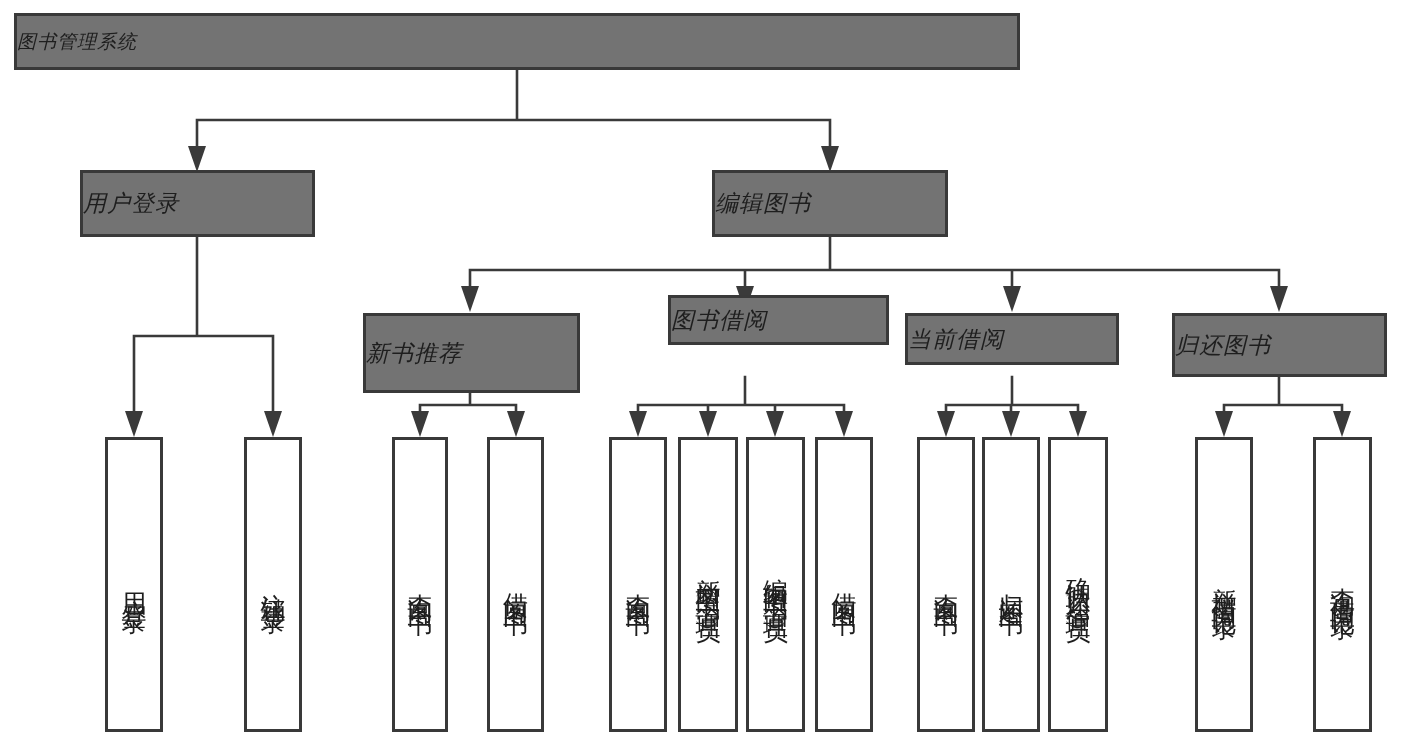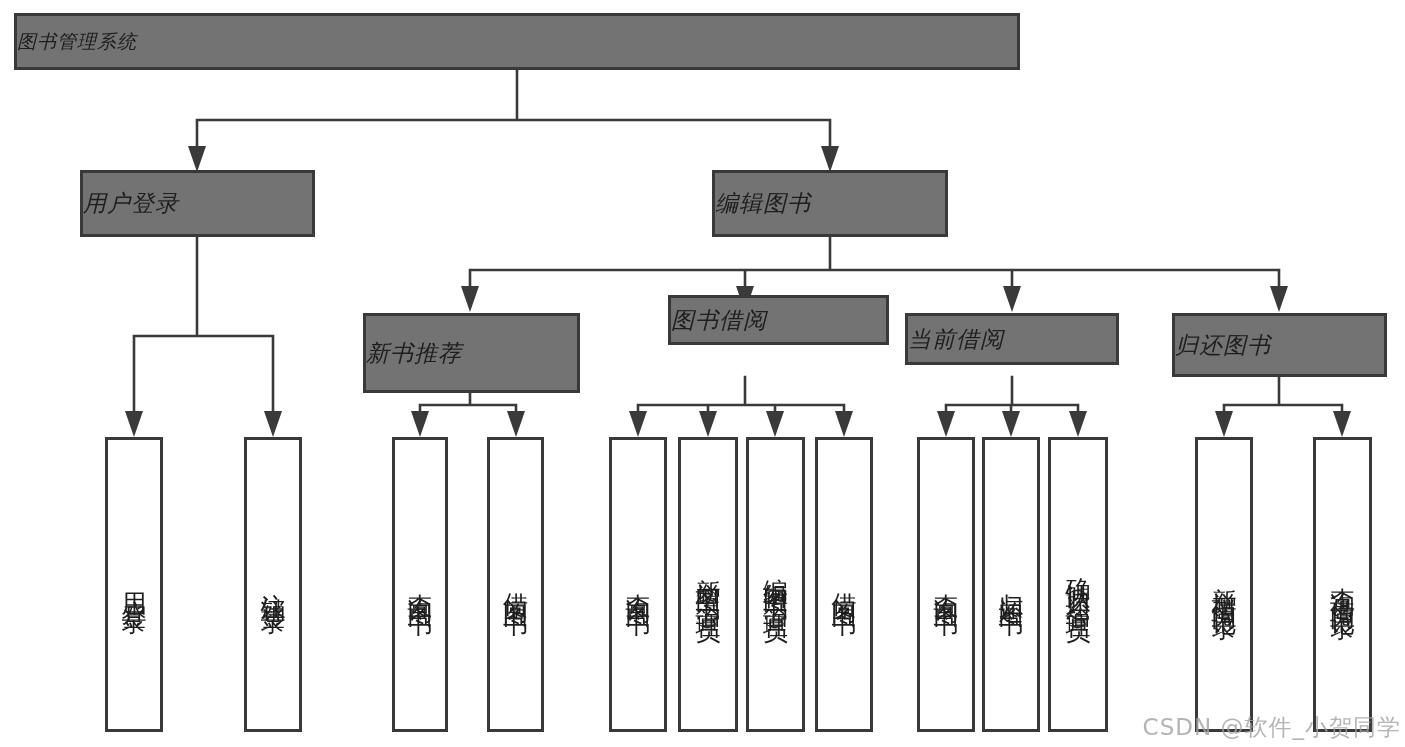--- a/index.html
+++ b/index.html
@@ -170,15 +170,14 @@
     <span class="node-label-v">确认归还（管理员）</span>
   </div>
 
   <div class="leaf" style="left:1195px; width:58px;">
     <span class="node-label-v">新增借阅记录</span>
   </div>
   <div class="leaf" style="left:1313px; width:59px;">
     <span class="node-label-v">查询借阅记录</span>
   </div>
 
-  <div id="watermark">CSDN @软件_小贺同学</div>
 
 </div>
 
 </body></html>

